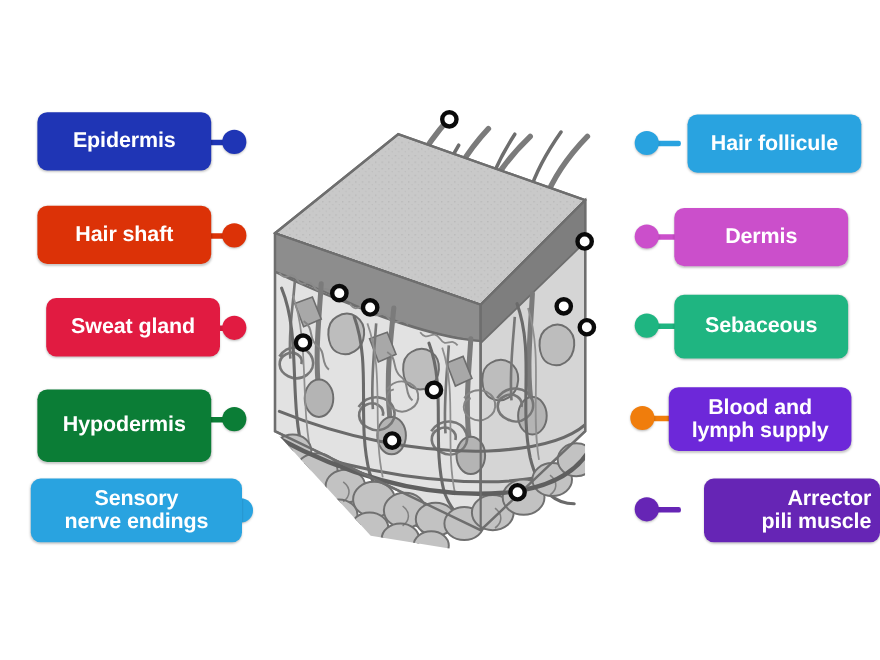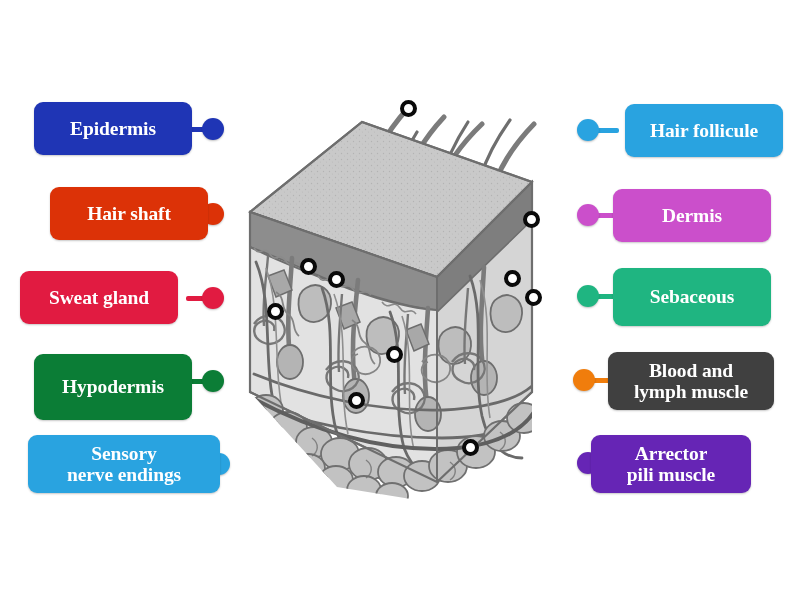--- a/index.html
+++ b/index.html
@@ -36,21 +36,21 @@
     text-align: center;
     letter-spacing: -0.1px;
     padding: 2px 8px;
     box-shadow: 0 1px 2px rgba(0,0,0,0.22);
     user-select: none;
   }
   .label-chip .chip-text {
     display: block;
     width: 100%;
   }
-  .chip-text .ln { display: block; font-family: Liberation Serif, serif; }
+  .chip-text .ln { display: block; }
 
   
   .connector {
     position: absolute;
     height: 5px;
     border-radius: 2px;
   }
   .dot {
     position: absolute;
     border-radius: 50%;
@@ -240,28 +240,28 @@
   <div id="labels-left">
       <div class="connector" style="background: rgb(31, 53, 181); top: 126.5px; left: 186px; width: 27px;"></div>
       <div class="dot" style="background: rgb(31, 53, 181); left: 202px; top: 118px; width: 22px; height: 22px;"></div>
       <div class="label-chip" style="background: rgb(31, 53, 181); left: 34px; top: 102px; width: 158px; height: 53px;">
         <span class="chip-text">
           <span class="ln">Epidermis</span>
         </span>
       </div>
       <div class="connector" style="background: rgb(220, 50, 7); top: 211.5px; left: 186px; width: 27px;"></div>
       <div class="dot" style="background: rgb(220, 50, 7); left: 202px; top: 203px; width: 22px; height: 22px;"></div>
-      <div class="label-chip" style="background: rgb(220, 50, 7); left: 34px; top: 187px; width: 158px; height: 53px; margin-left: 16px;">
+      <div class="label-chip" style="background: rgb(220, 50, 7); left: 34px; top: 187px; width: 158px; height: 53px;">
         <span class="chip-text">
           <span class="ln">Hair shaft</span>
         </span>
       </div>
       <div class="connector" style="background: rgb(225, 27, 65); top: 295.5px; left: 186px; width: 27px;"></div>
       <div class="dot" style="background: rgb(225, 27, 65); left: 202px; top: 287px; width: 22px; height: 22px;"></div>
-      <div class="label-chip" style="background: rgb(225, 27, 65); left: 20px; top: 271px; width: 158px; height: 53px;">
+      <div class="label-chip" style="background: rgb(225, 27, 65); left: 42px; top: 271px; width: 158px; height: 53px;">
         <span class="chip-text">
           <span class="ln">Sweat gland</span>
         </span>
       </div>
       <div class="connector" style="background: rgb(11, 125, 54); top: 378.5px; left: 186px; width: 27px;"></div>
       <div class="dot" style="background: rgb(11, 125, 54); left: 202px; top: 370px; width: 22px; height: 22px;"></div>
       <div class="label-chip" style="background: rgb(11, 125, 54); left: 34px; top: 354px; width: 158px; height: 66px;">
         <span class="chip-text">
           <span class="ln">Hypodermis</span>
         </span>
@@ -293,29 +293,29 @@
       </div>
       <div class="connector" style="background: rgb(31, 181, 129); top: 293.5px; left: 588px; width: 31px;"></div>
       <div class="dot" style="background: rgb(31, 181, 129); left: 577px; top: 285px; width: 22px; height: 22px;"></div>
       <div class="label-chip" style="background: rgb(31, 181, 129); left: 613px; top: 268px; width: 158px; height: 58px;">
         <span class="chip-text">
           <span class="ln">Sebaceous</span>
         </span>
       </div>
       <div class="connector" style="background: rgb(240, 125, 12); top: 377.5px; left: 584px; width: 30px;"></div>
       <div class="dot" style="background: rgb(240, 125, 12); left: 573px; top: 369px; width: 22px; height: 22px;"></div>
-      <div class="label-chip" style="background: #404040; left: 608px; top: 352px; width: 166px; height: 58px;">
+      <div class="label-chip" style="background: #6d28d9; left: 608px; top: 352px; width: 166px; height: 58px;">
         <span class="chip-text">
           <span class="ln">Blood and</span>
-          <span class="ln">lymph muscle</span>
+          <span class="ln">lymph supply</span>
         </span>
       </div>
       <div class="connector" style="background: rgb(102, 37, 181); top: 460.5px; left: 588px; width: 31px;"></div>
       <div class="dot" style="background: rgb(102, 37, 181); left: 577px; top: 452px; width: 22px; height: 22px;"></div>
-      <div class="label-chip" style="background: rgb(102, 37, 181); left: 591px; top: 435px; width: 160px; height: 58px;">
+      <div class="label-chip" style="background: rgb(102, 37, 181); left: 640px; top: 435px; width: 160px; height: 58px; text-align: right;">
         <span class="chip-text">
           <span class="ln">Arrector</span>
           <span class="ln">pili muscle</span>
         </span>
       </div>
     </div>
 
 </div>
 
 </body></html>

